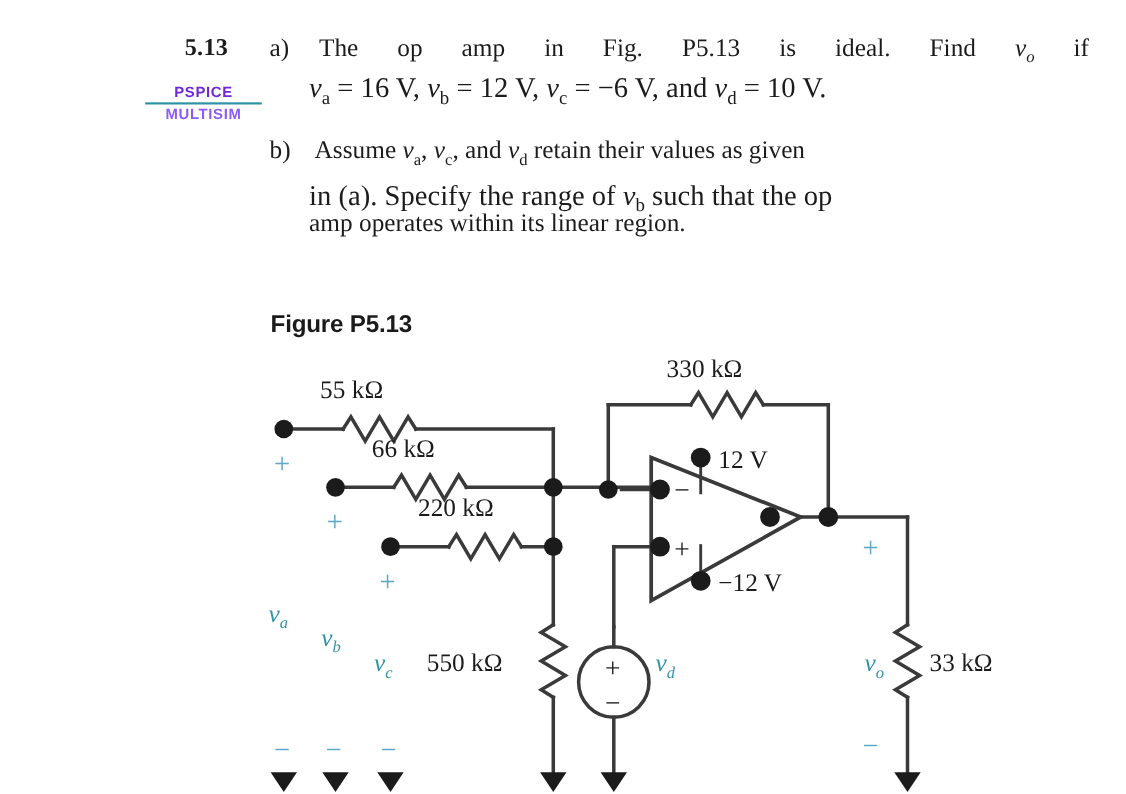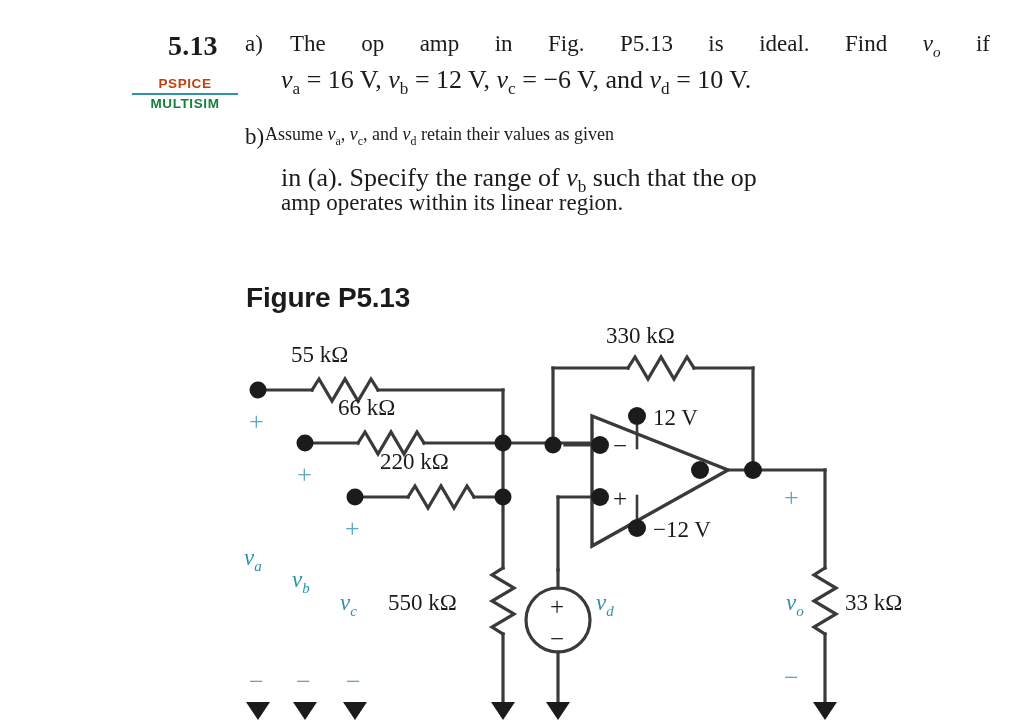--- a/index.html
+++ b/index.html
@@ -2,45 +2,45 @@
 <html><head>
 <meta charset="utf-8">
 <style>
   html,body{margin:0;padding:0;background:#ffffff;}
   body{width:1024px;height:722px;position:relative;overflow:hidden;
        font-family:"Liberation Serif",serif;color:#1b1b1b;}
 
   
   .prob{position:absolute;left:0;top:0;width:1024px;height:250px;}
 
-  .prob-num{position:absolute;left:168px;top:30px;font-weight:bold;font-size:28px;
+  .prob-num{position:absolute;left:168px;top:30px;font-weight:bold;font-size:22px;
             font-family:"Liberation Serif",serif;letter-spacing:.2px;}
 
   .badge{position:absolute;left:132px;top:76px;width:106px;text-align:center;}
   .badge .b1{font-family:"Liberation Sans",sans-serif;font-size:13.5px;font-weight:bold;
-             color:#c2410c;letter-spacing:.6px;line-height:16px;text-align:center;}
+             color:#6d28d9;letter-spacing:.6px;line-height:16px;text-align:center;}
   .badge .rule{height:2px;background:#2f93a8;margin:1px 0 1px 0;width:100%;}
   .badge .b2{font-family:"Liberation Sans",sans-serif;font-size:13.5px;font-weight:bold;
-             color:#15803d;letter-spacing:.6px;line-height:16px;}
+             color:#8b5cf6;letter-spacing:.6px;line-height:16px;}
 
   .pa-mark{position:absolute;left:245px;top:31px;font-size:23px;}
   .pa-l1{position:absolute;left:290px;top:31px;width:700px;font-size:23px;
          text-align:justify;text-align-last:justify;white-space:nowrap;}
   .pa-l2{position:absolute;left:281px;top:65px;font-size:26px;white-space:nowrap;}
 
   .pb-mark{position:absolute;left:245px;top:124px;font-size:23px;}
-  .pb-l1{position:absolute;left:265px;top:124px;font-size:18px;white-space:nowrap;}
+  .pb-l1{position:absolute;left:286px;top:124px;font-size:23px;white-space:nowrap;}
   .pb-l2{position:absolute;left:281px;top:163px;font-size:26px;white-space:nowrap;}
   .pb-l3{position:absolute;left:281px;top:190px;font-size:23px;white-space:nowrap;}
 
   var,.v{font-style:italic;font-family:"Liberation Serif",serif;}
   sub{font-size:.66em;font-style:normal;}
   sub.it{font-style:italic;}
 
-  .figcap{position:absolute;left:246px;top:282px;font-size:28px;font-weight:bold;
+  .figcap{position:absolute;left:246px;top:282px;font-size:22px;font-weight:bold;
           font-family:"Liberation Sans",sans-serif;letter-spacing:-.2px;text-align:center;}
 
   
   #fig{position:absolute;left:0;top:320px;}
 
   .lbl{font-family:"Liberation Serif",serif;font-size:23px;fill:#1b1b1b;}
   .lbl-v{font-family:"Liberation Serif",serif;font-size:23px;font-style:italic;fill:#2f93a8;}
   .sign{font-family:"Liberation Serif",serif;font-size:26px;fill:#5ba8c8;}
   .opsign{font-family:"Liberation Serif",serif;font-size:25px;fill:#1b1b1b;}
   .sub{font-size:15px;}

